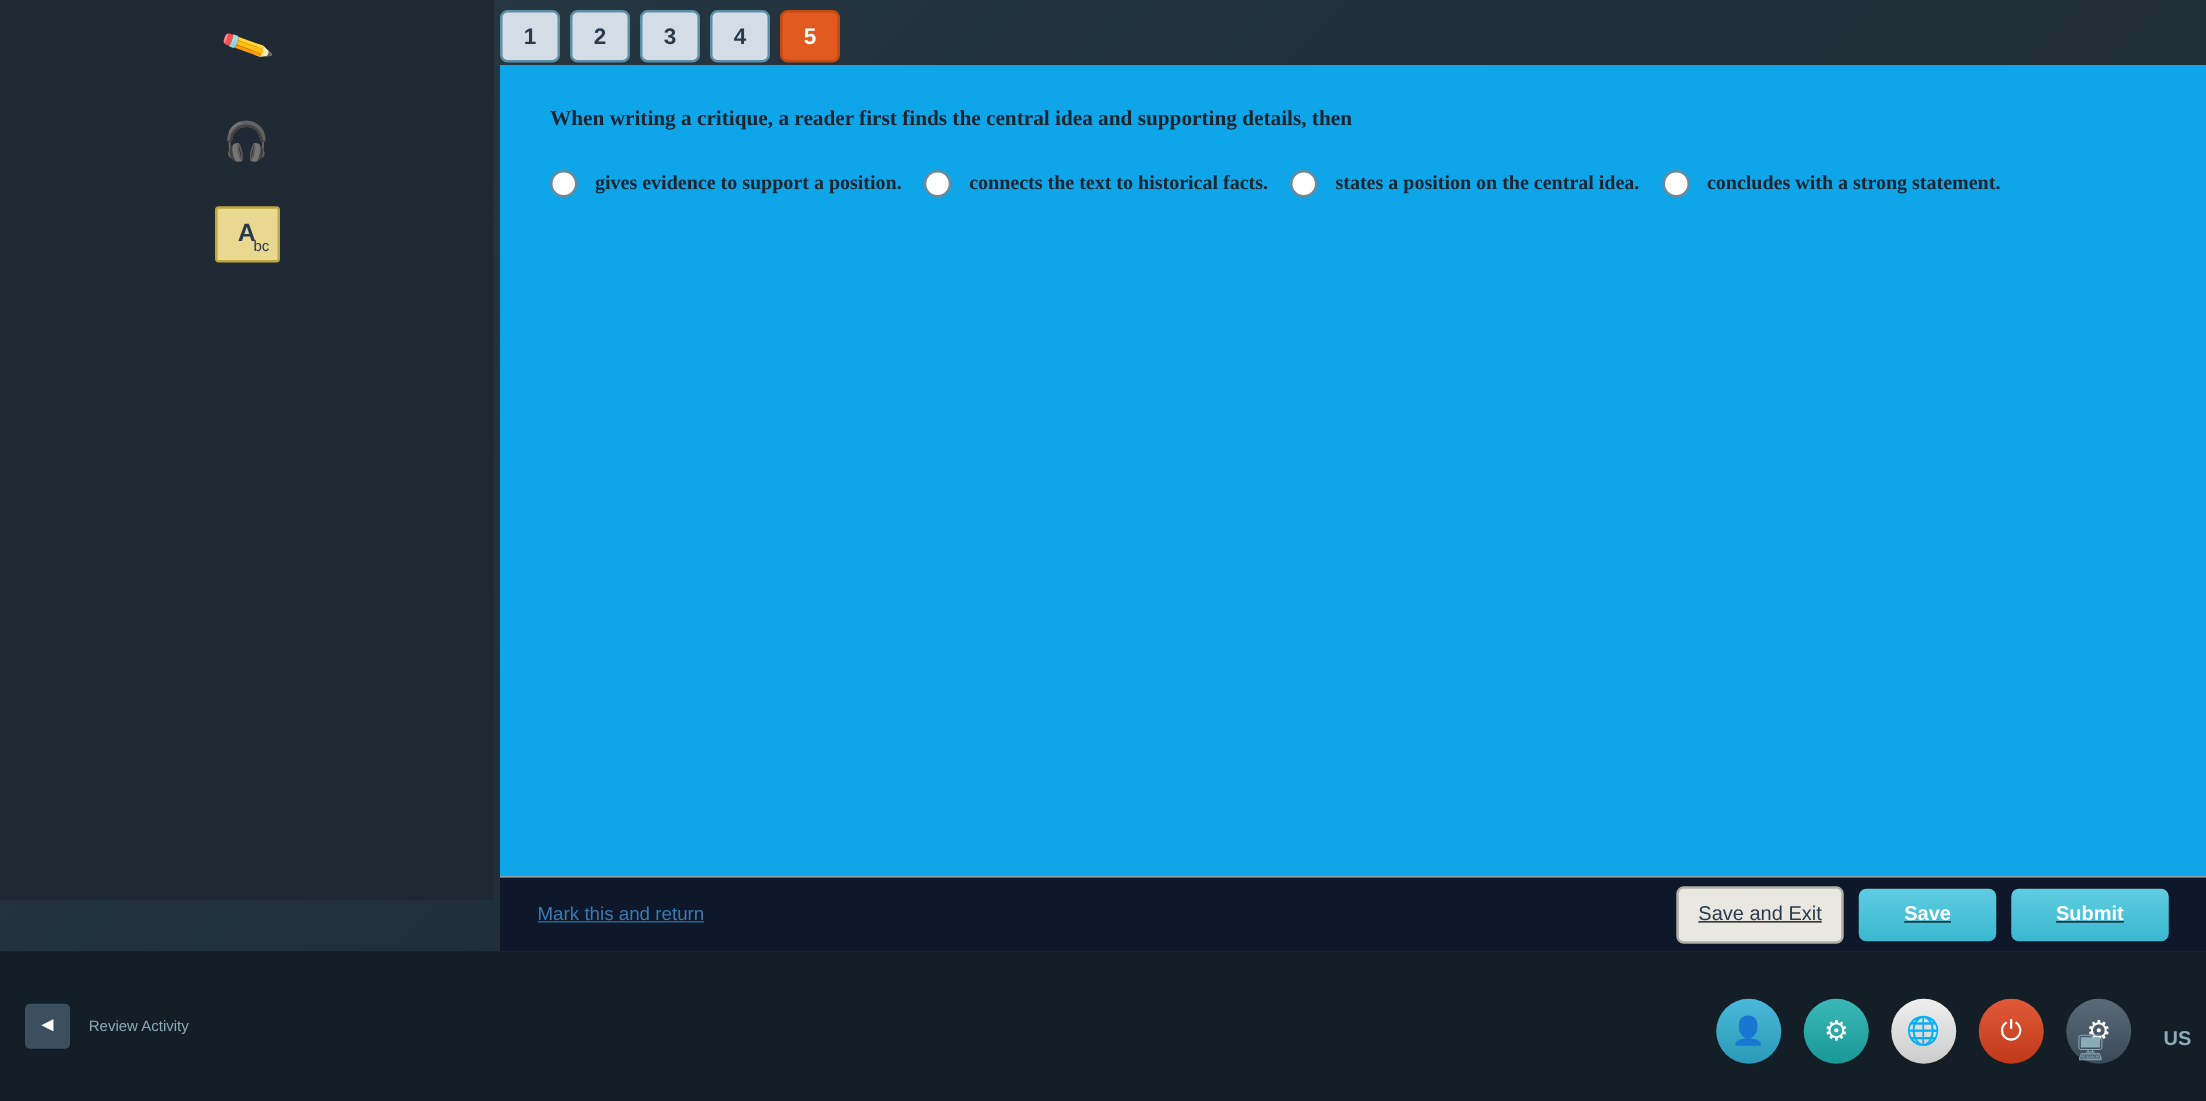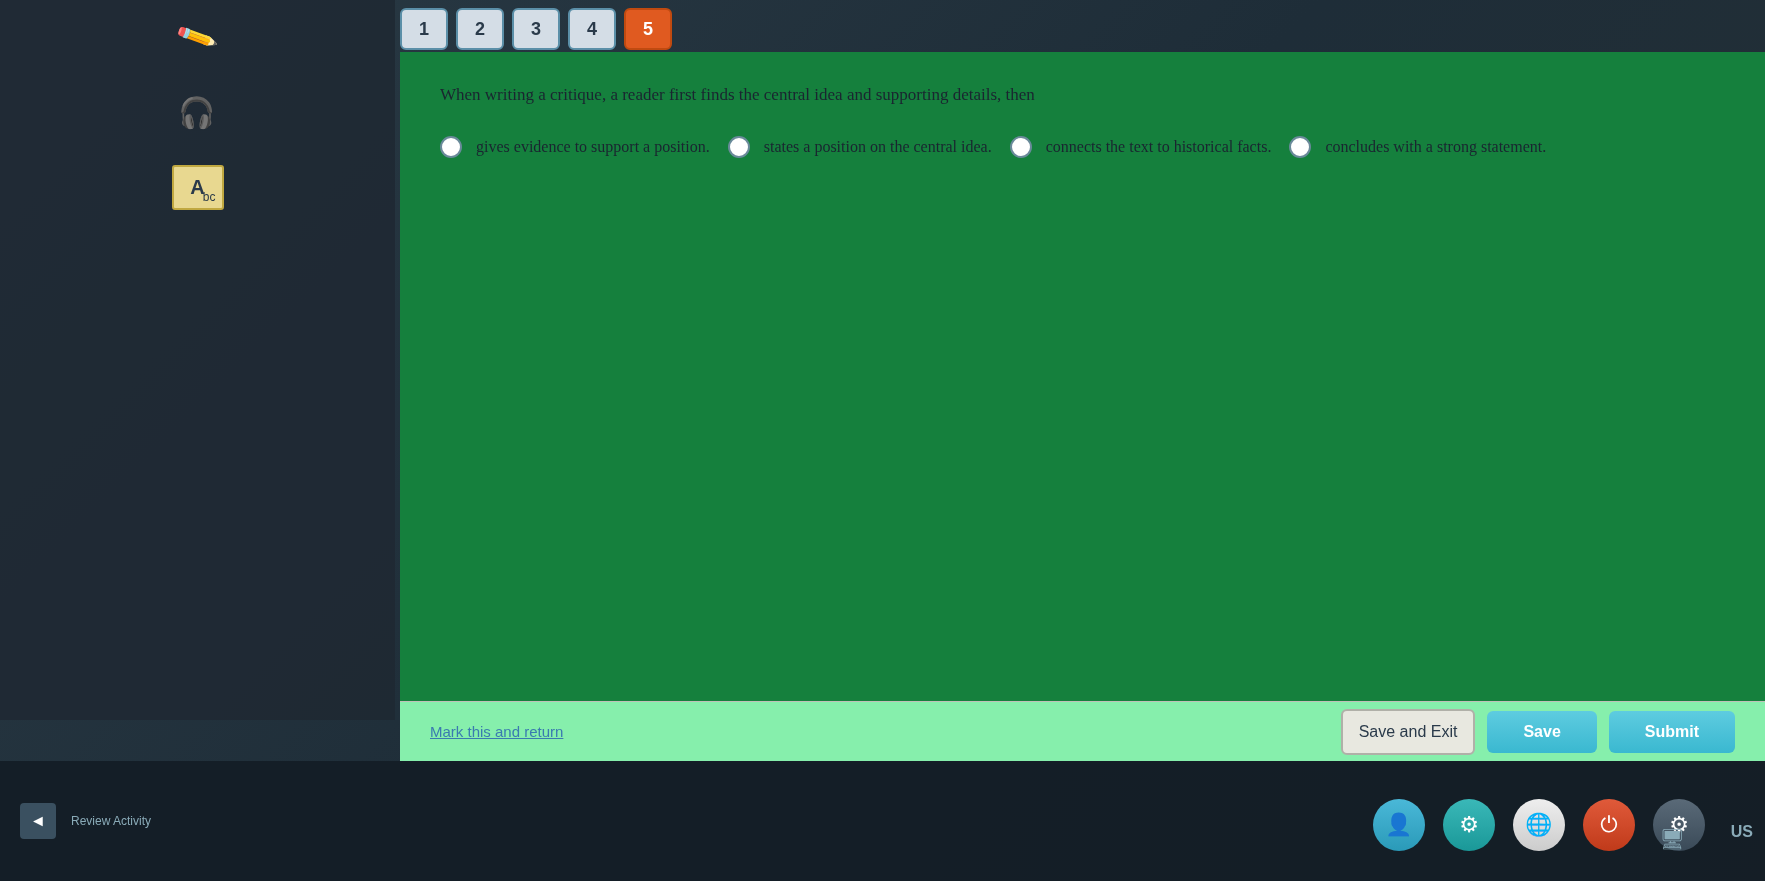--- a/index.html
+++ b/index.html
@@ -75,22 +75,23 @@
       color: white;
     }
 
     
     .main-content {
       position: absolute;
       top: 52px;
       left: 400px;
       right: 0;
       bottom: 120px;
-      background: #15803d;
+      background: #0ea5e9;
       padding: 30px 52px 20px 40px;
+      font-weight: bold;
     }
 
     .question-text {
       font-size: 17px;
       color: #1a2530;
       margin-bottom: 28px;
       line-height: 1.5;
       font-family: Georgia, serif;
     }
 
@@ -121,25 +122,26 @@
       font-family: Georgia, serif;
     }
 
     
     .bottom-bar {
       position: absolute;
       bottom: 120px;
       left: 400px;
       right: 0;
       height: 60px;
-      background: #86efac;
+      background: #0f172a;
       display: flex;
       align-items: center;
       padding: 0 30px;
       border-top: 1px solid #c0c0b8;
+      text-decoration: underline;
     }
 
     .mark-return-link {
       color: #3a7ab0;
       text-decoration: underline;
       font-size: 15px;
       cursor: pointer;
       margin-right: auto;
     }
 
@@ -341,25 +343,25 @@
 <div class="main-content">
   <div class="question-text">When writing a critique, a reader first finds the central idea and supporting details, then</div>
 
   <div class="answer-options">
     <label class="answer-option">
       <div class="radio-circle"></div>
       <span class="option-text">gives evidence to support a position.</span>
     </label>
     <label class="answer-option">
       <div class="radio-circle"></div>
-      <span class="option-text">states a position on the central idea.</span>
+      <span class="option-text">connects the text to historical facts.</span>
     </label>
     <label class="answer-option">
       <div class="radio-circle"></div>
-      <span class="option-text">connects the text to historical facts.</span>
+      <span class="option-text">states a position on the central idea.</span>
     </label>
     <label class="answer-option">
       <div class="radio-circle"></div>
       <span class="option-text">concludes with a strong statement.</span>
     </label>
   </div>
 </div>
 
 <div class="bottom-bar">
   <span class="mark-return-link">Mark this and return</span>

